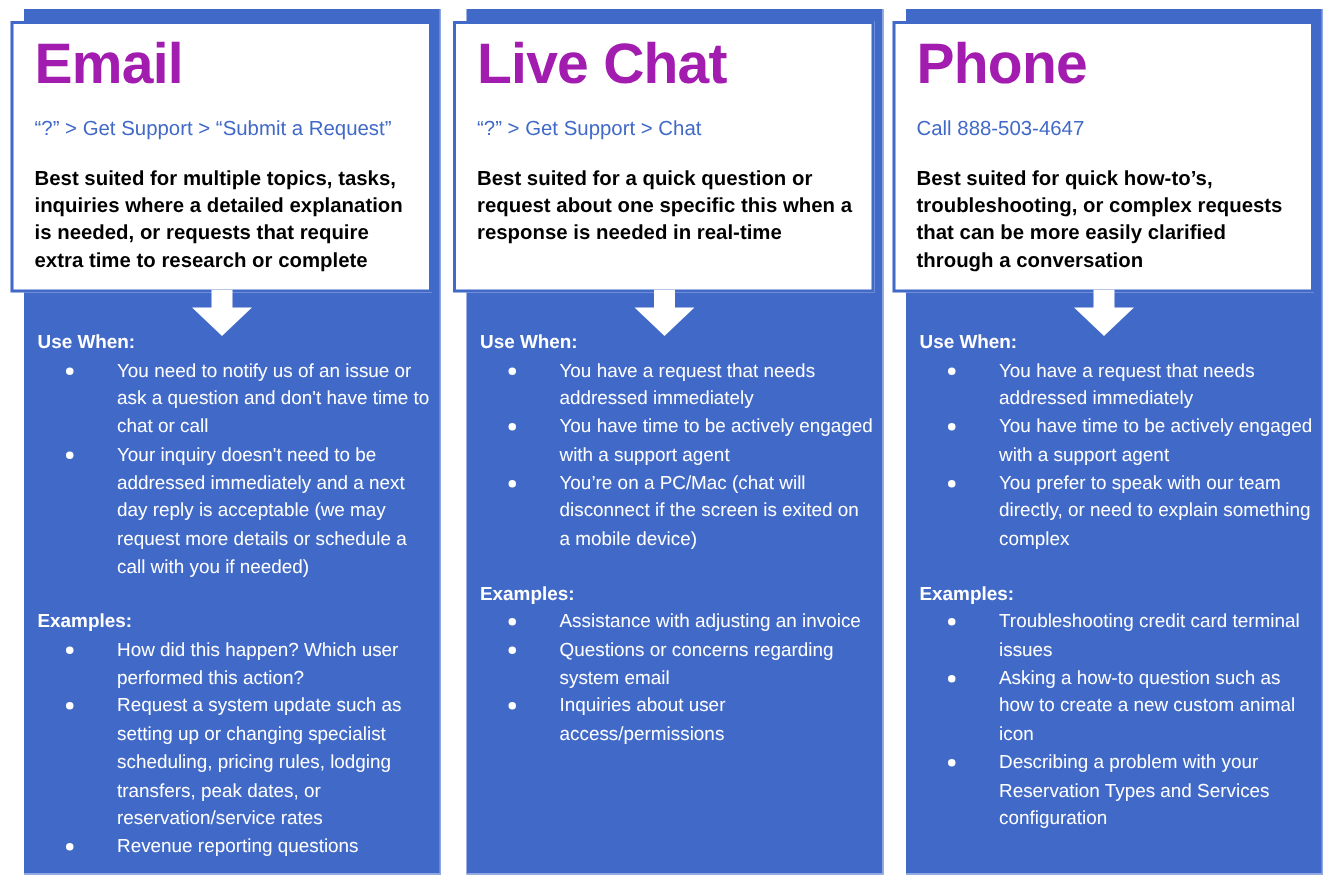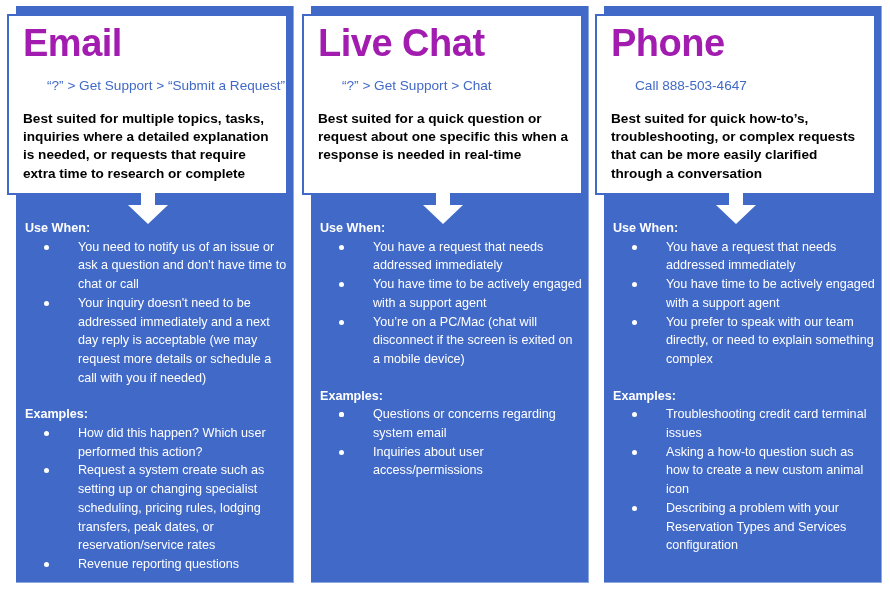--- a/index.html
+++ b/index.html
@@ -15,21 +15,21 @@
     .header-box {
       position: absolute; top: 14px; left: 0; width: 281px; height: 181px;
       background: #ffffff; border: 2px solid #4169c7;
       padding: 4px 0 0 14px;
     }
     .title {
       color: #a21caf; font-weight: bold; font-size: 38px; line-height: 46px;
       letter-spacing: -0.5px;
     }
     .path {
-      color: #4169c7; font-size: 13.6px; line-height: 18px; margin-top: 11px; margin-left: 24px;
+      color: #4169c7; font-size: 13.6px; line-height: 18px; margin-top: 11px;
     }
     .desc {
       color: #000000; font-weight: bold; font-size: 13.6px; line-height: 18.2px; margin-top: 15px;
       padding-right: 8px;
     }
     .arrow {
       position: absolute; top: 193px; left: 121px; width: 40px; height: 31px;
     }
     .body {
       position: absolute; top: 219px; left: 18px; width: 262px; color: #ffffff;
@@ -58,21 +58,21 @@
   </svg>
   <div class="body">
     <div class="section-label">Use When:</div>
     <ul>
       <li><span class="bullet"></span><span>You need to notify us of an issue or ask a question and don't have time to chat or call</span></li>
       <li><span class="bullet"></span><span>Your inquiry doesn't need to be addressed immediately and a next day reply is acceptable (we may request more details or schedule a call with you if needed)</span></li>
     </ul>
     <div class="section-label examples">Examples:</div>
     <ul>
       <li><span class="bullet"></span><span>How did this happen? Which user performed this action?</span></li>
-      <li><span class="bullet"></span><span>Request a system create such as setting up or changing specialist scheduling, pricing rules, lodging transfers, peak dates, or reservation/service rates</span></li>
+      <li><span class="bullet"></span><span>Request a system update such as setting up or changing specialist scheduling, pricing rules, lodging transfers, peak dates, or reservation/service rates</span></li>
       <li><span class="bullet"></span><span>Revenue reporting questions</span></li>
     </ul>
   </div>
 </div>
 
 <div class="card" style="left:302px; width:290px;">
   <div class="card-bg"></div>
   <div class="header-box">
     <div class="title">Live Chat</div>
     <div class="path">“?” &gt; Get Support &gt; Chat</div>
@@ -83,21 +83,21 @@
   </svg>
   <div class="body">
     <div class="section-label">Use When:</div>
     <ul>
       <li><span class="bullet"></span><span>You have a request that needs addressed immediately</span></li>
       <li><span class="bullet"></span><span>You have time to be actively engaged with a support agent</span></li>
       <li><span class="bullet"></span><span>You’re on a PC/Mac (chat will disconnect if the screen is exited on a mobile device)</span></li>
     </ul>
     <div class="section-label examples">Examples:</div>
     <ul>
-      <li><span class="bullet"></span></li>
+      <li><span class="bullet"></span><span>Assistance with adjusting an invoice</span></li>
       <li><span class="bullet"></span><span>Questions or concerns regarding system email</span></li>
       <li><span class="bullet"></span><span>Inquiries about user access/permissions</span></li>
     </ul>
   </div>
 </div>
 
 <div class="card" style="left:595px; width:290px;text-decoration:underline;">
   <div class="card-bg"></div>
   <div class="header-box">
     <div class="title">Phone</div>

